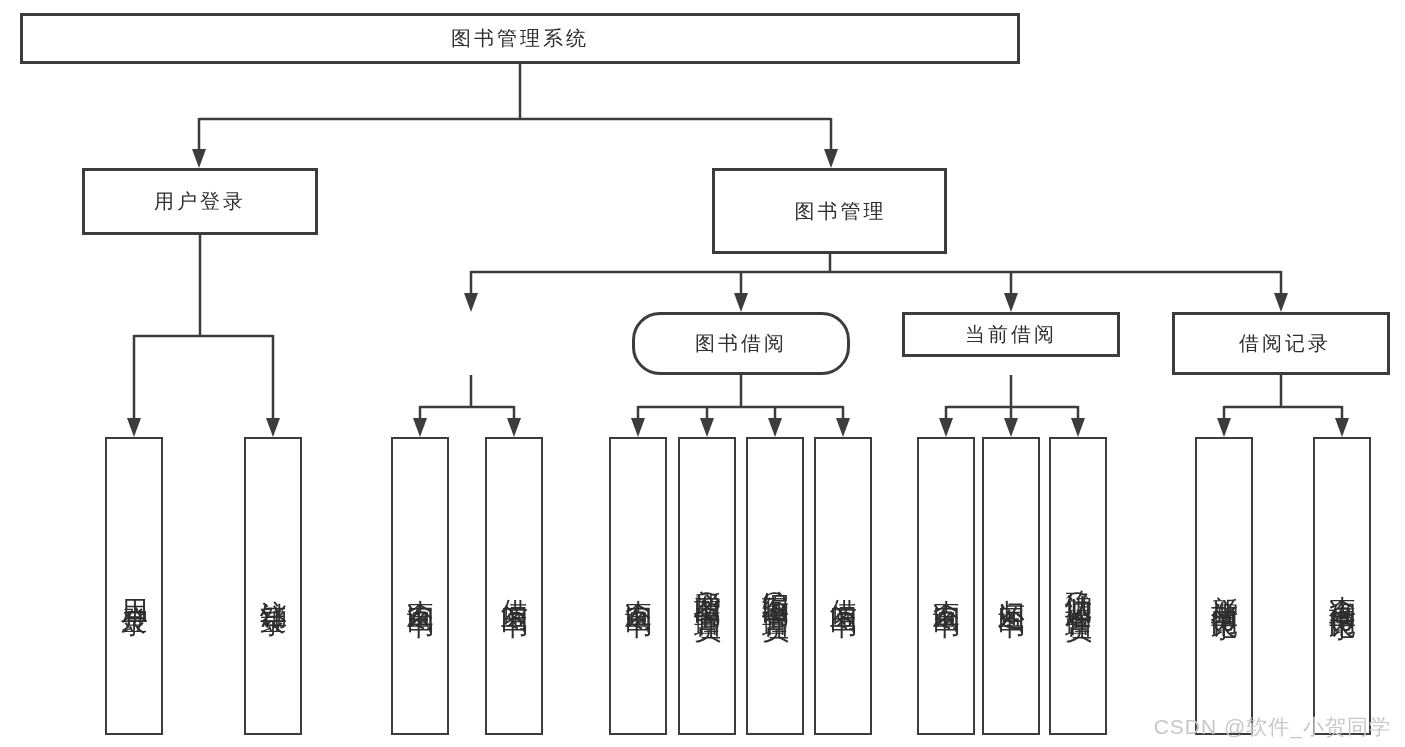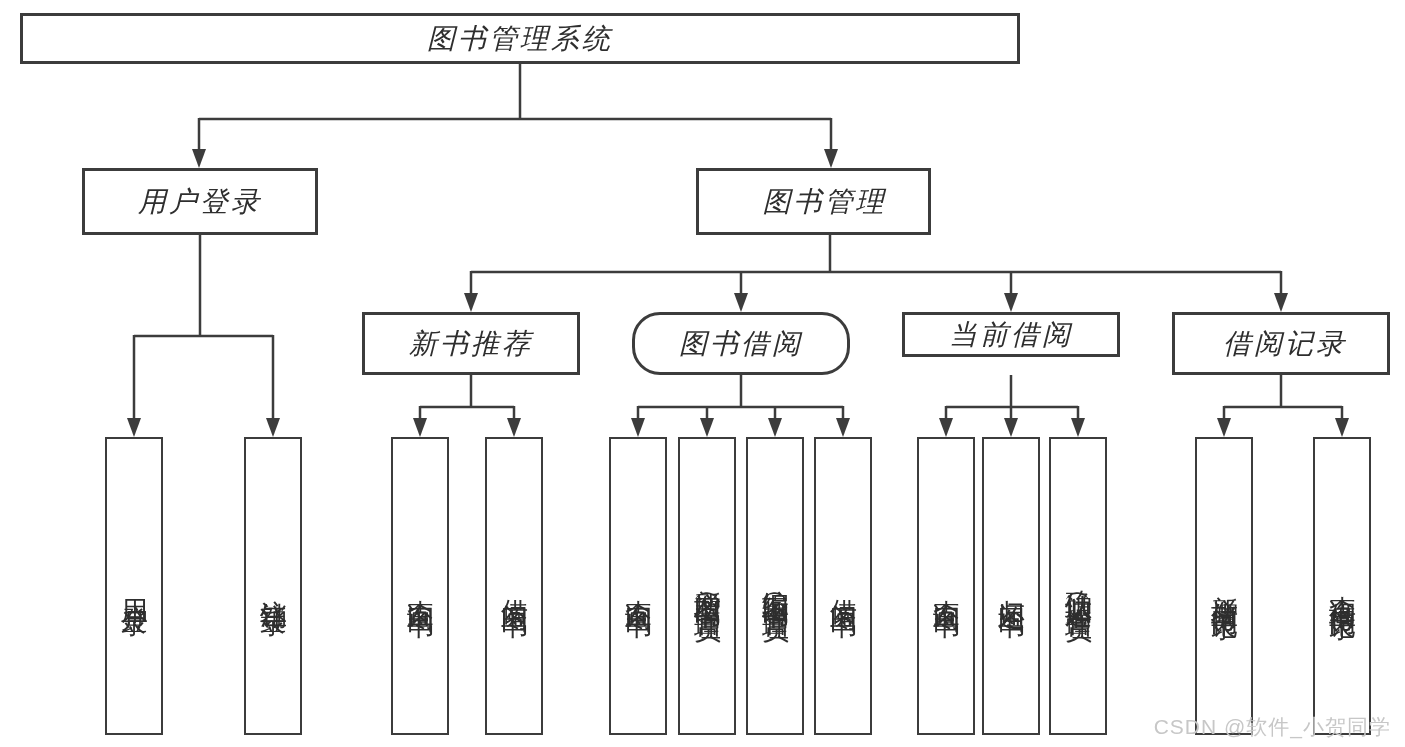--- a/index.html
+++ b/index.html
@@ -15,24 +15,23 @@
     position:absolute;
     box-sizing:border-box;
     border:3px solid #3c3c3c;
     background:#ffffff;
     display:flex;
     align-items:center;
     justify-content:center;
     color:#2e2e2e;
   }
   .hlabel{
-    font-size:28px;
+    font-size:20px;
     letter-spacing:3px;
     white-space:nowrap;
-    font-style:italic;
   }
   .leaf{
     top:437px;
     width:58px;
     height:298px;
     border-width:2.5px;
   }
   .vtext{
     writing-mode:vertical-rl;
     text-orientation:mixed;
@@ -104,27 +103,24 @@
     </g>
   </svg>
 
   <div class="box" style="left:20px;top:13px;width:1000px;height:51px;">
     <span class="hlabel">图书管理系统</span>
   </div>
 
   <div class="box" style="left:82px;top:168px;width:236px;height:67px;">
     <span class="hlabel">用户登录</span>
   </div>
-  <div class="box" style="left:696px;top:168px;width:235px;height:67px;padding-left:22px;">
+  <div class="box" style="left:712px;top:168px;width:235px;height:86px;padding-left:22px;">
     <span class="hlabel">图书管理</span>
   </div>
 
-  <div class="box" style="left:362px;top:312px;width:218px;height:63px;">
-    <span class="hlabel">新书推荐</span>
-  </div>
   <div class="box" style="left:632px;top:312px;width:218px;height:63px;border-radius:28px;">
     <span class="hlabel">图书借阅</span>
   </div>
   <div class="box" style="left:902px;top:312px;width:218px;height:45px;">
     <span class="hlabel">当前借阅</span>
   </div>
   <div class="box" style="left:1172px;top:312px;width:218px;height:63px;padding-left:8px;">
     <span class="hlabel">借阅记录</span>
   </div>
 

